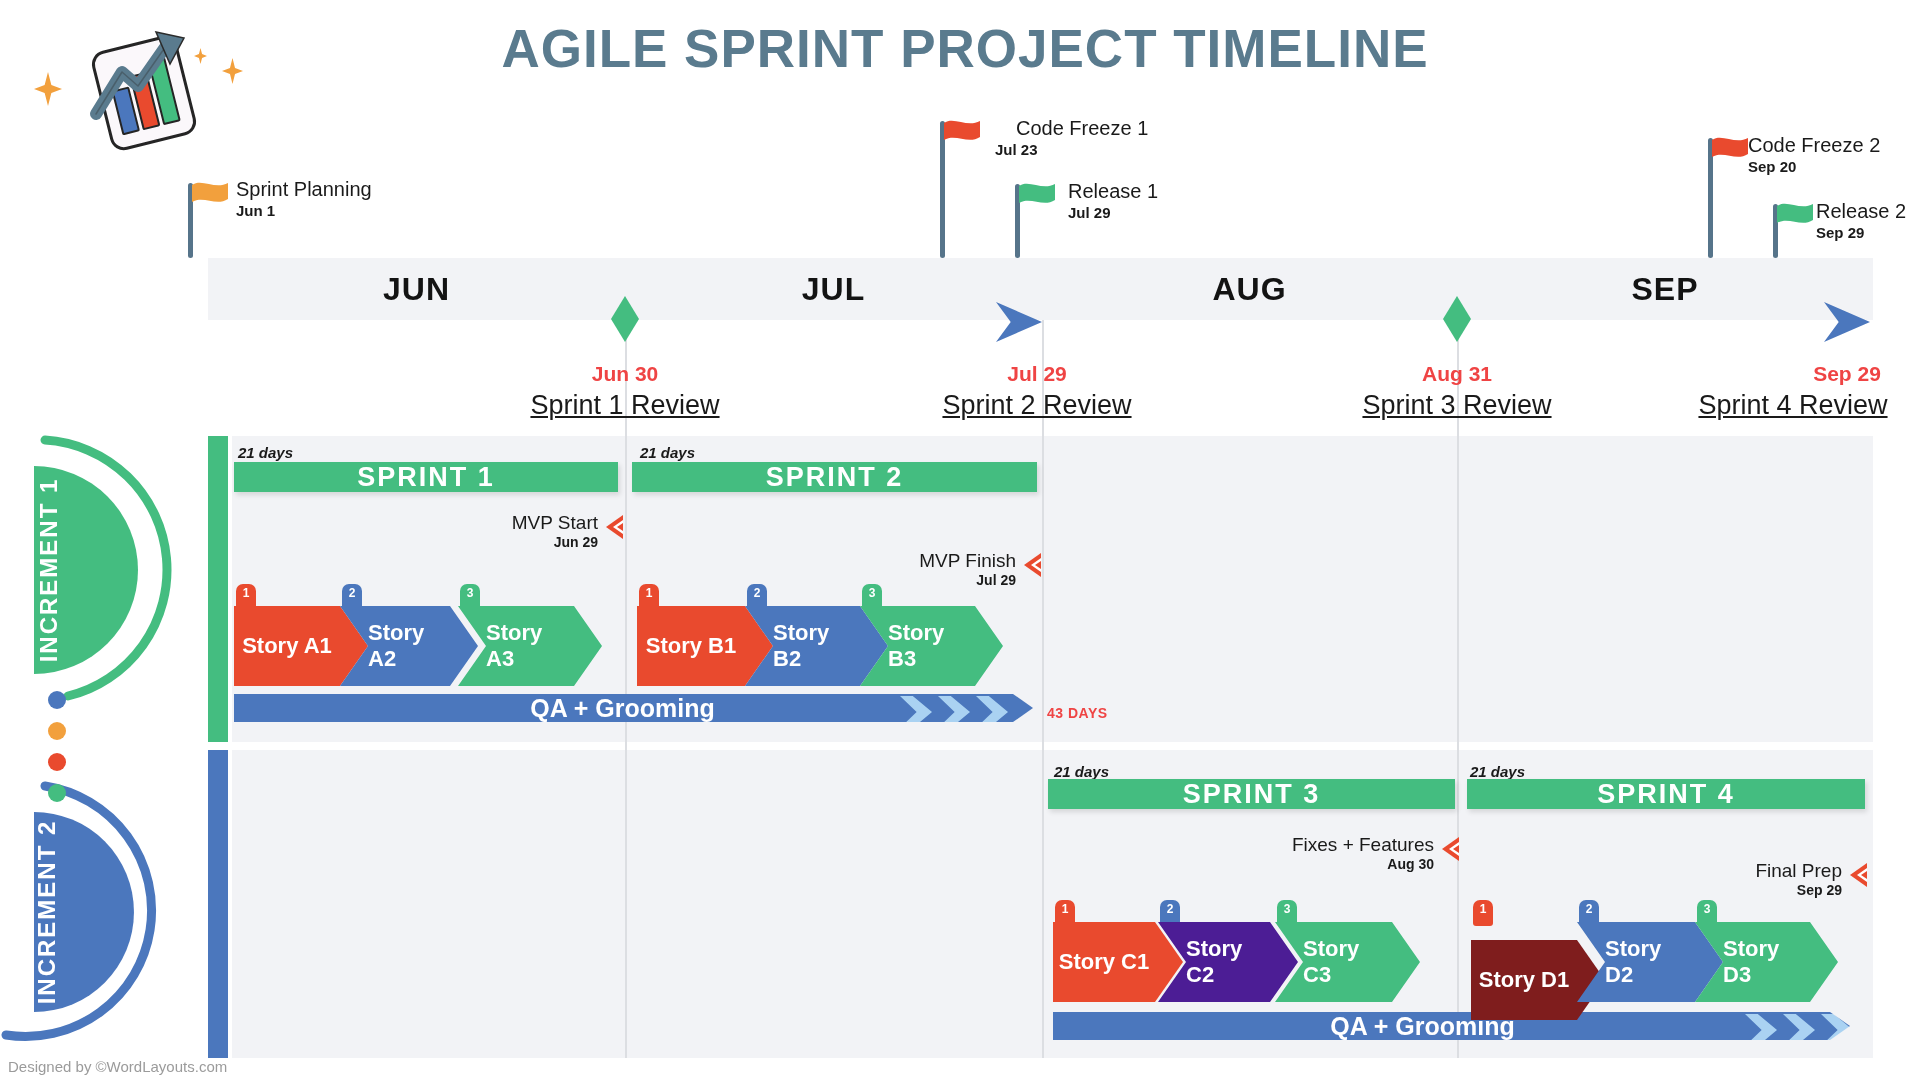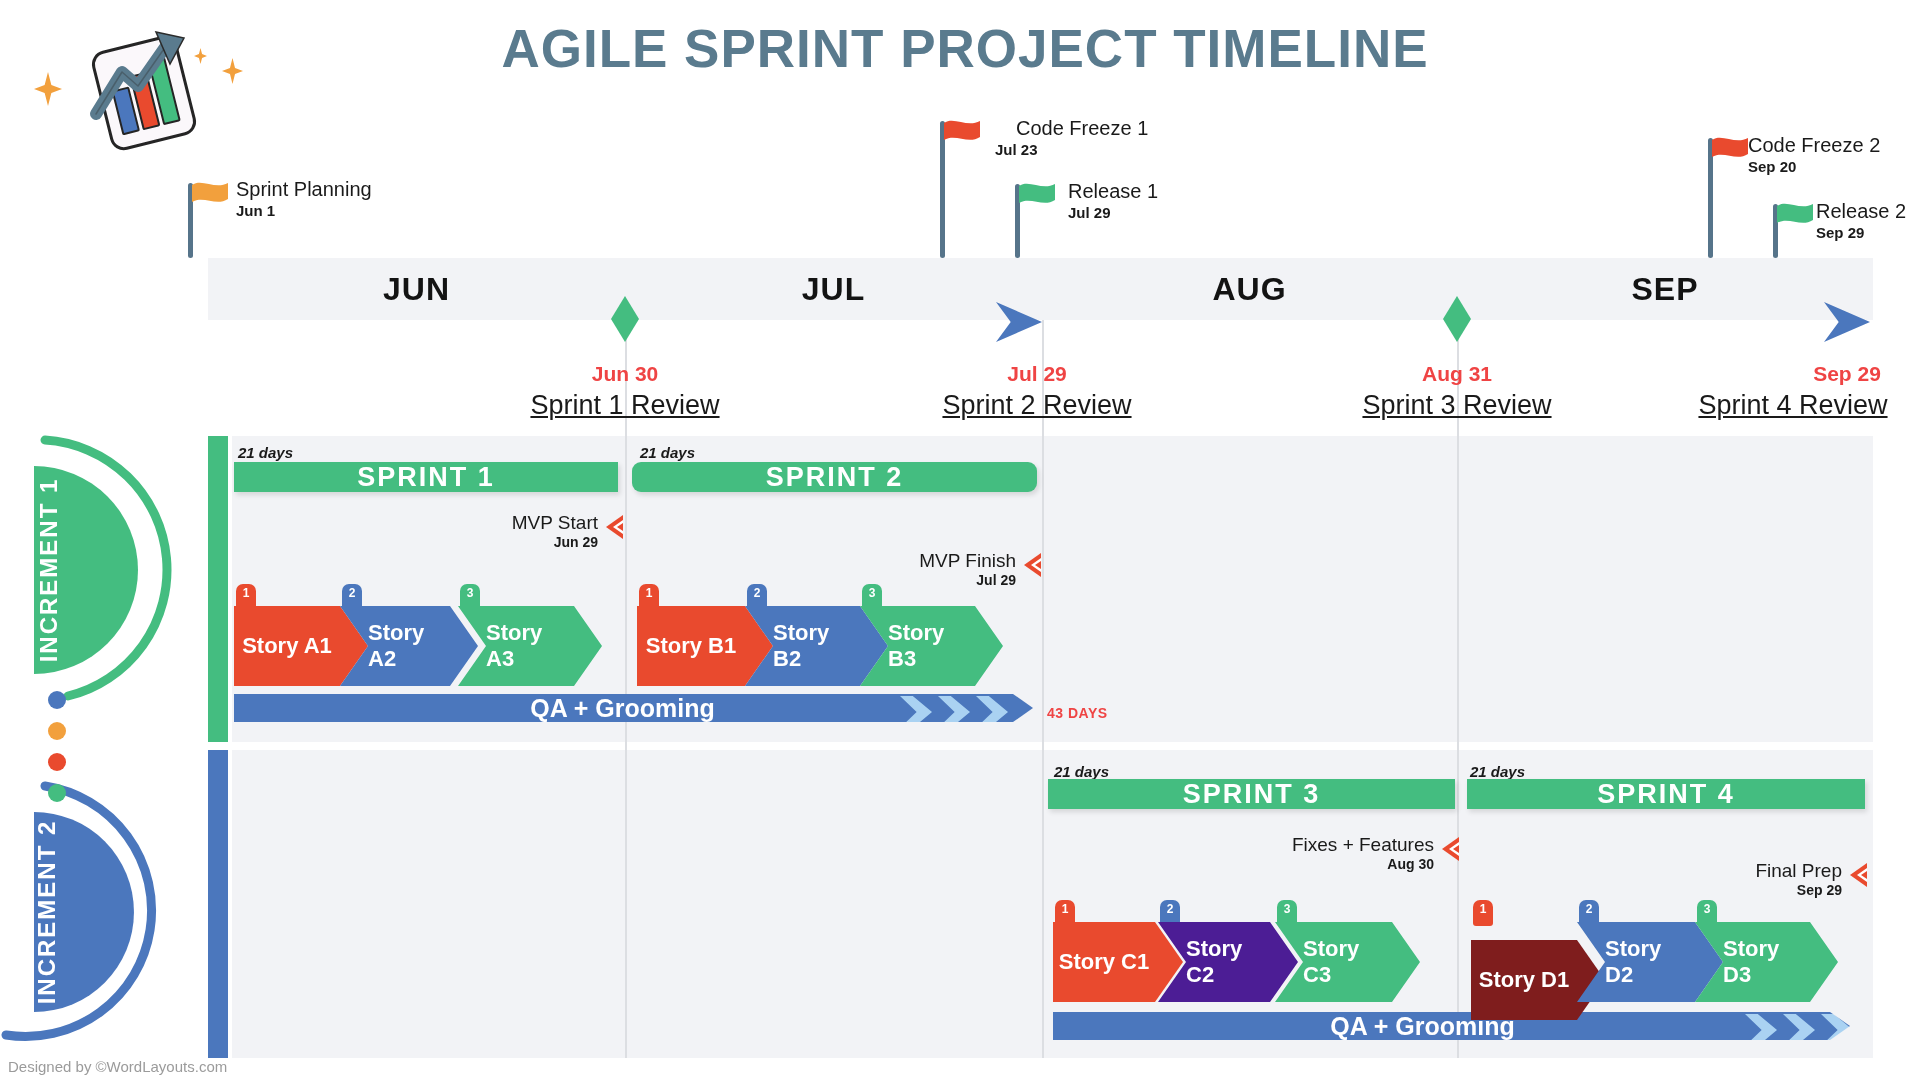--- a/index.html
+++ b/index.html
@@ -149,21 +149,21 @@
       <div class="badge" style="left: 236px; top: 584px; background: rgb(233, 74, 46);">1</div>
       <div class="story" style="left: 340px; top: 606px; width: 138px; background: rgb(75, 119, 189); clip-path: polygon(0px 0px, calc(100% - 28px) 0px, 100% 50%, calc(100% - 28px) 100%, 0px 100%, 28px 50%); padding-right: 28px; padding-left: 28px; box-sizing: border-box;">
         <span>Story A2</span>
       </div>
       <div class="badge" style="left: 342px; top: 584px; background: rgb(75, 119, 189);">2</div>
       <div class="story" style="left: 458px; top: 606px; width: 144px; background: rgb(68, 189, 128); clip-path: polygon(0px 0px, calc(100% - 28px) 0px, 100% 50%, calc(100% - 28px) 100%, 0px 100%, 28px 50%); padding-right: 28px; padding-left: 28px; box-sizing: border-box;">
         <span>Story A3</span>
       </div>
       <div class="badge" style="left: 460px; top: 584px; background: rgb(68, 189, 128);">3</div>
       <div class="dur" style="left: 640px; top: 444px;">21 days</div>
-      <div class="sbar" style="left: 632px; top: 462px; width: 405px; background: rgb(68, 189, 128); border-radius: 9px;">SPRINT 2</div>
+      <div class="sbar" style="left: 632px; top: 462px; width: 405px; background: rgb(68, 189, 128);">SPRINT 2</div>
       <div class="mk-label" style="left: 756px; top: 550px;">MVP Finish</div>
       <div class="mk-date" style="left: 756px; top: 572px;">Jul 29</div>
       <div class="mk-icon" style="left: 1024px; top: 553px;">
         <div class="t" style="left: 0px; top: 0px; width: 17px; height: 24px; background: rgb(233, 74, 46);"></div>
         <div class="t" style="left: 7px; top: 5px; width: 10px; height: 14px; background: rgb(255, 255, 255);"></div>
         <div class="t" style="left: 11px; top: 8px; width: 6px; height: 8px; background: rgb(233, 74, 46);"></div>
       </div>
       <div class="story" style="left: 637px; top: 606px; width: 136px; background: rgb(233, 74, 46); clip-path: polygon(0px 0px, calc(100% - 28px) 0px, 100% 50%, calc(100% - 28px) 100%, 0px 100%); padding-right: 28px; padding-left: 0px; box-sizing: border-box;">
         <span>Story B1</span>
       </div>

